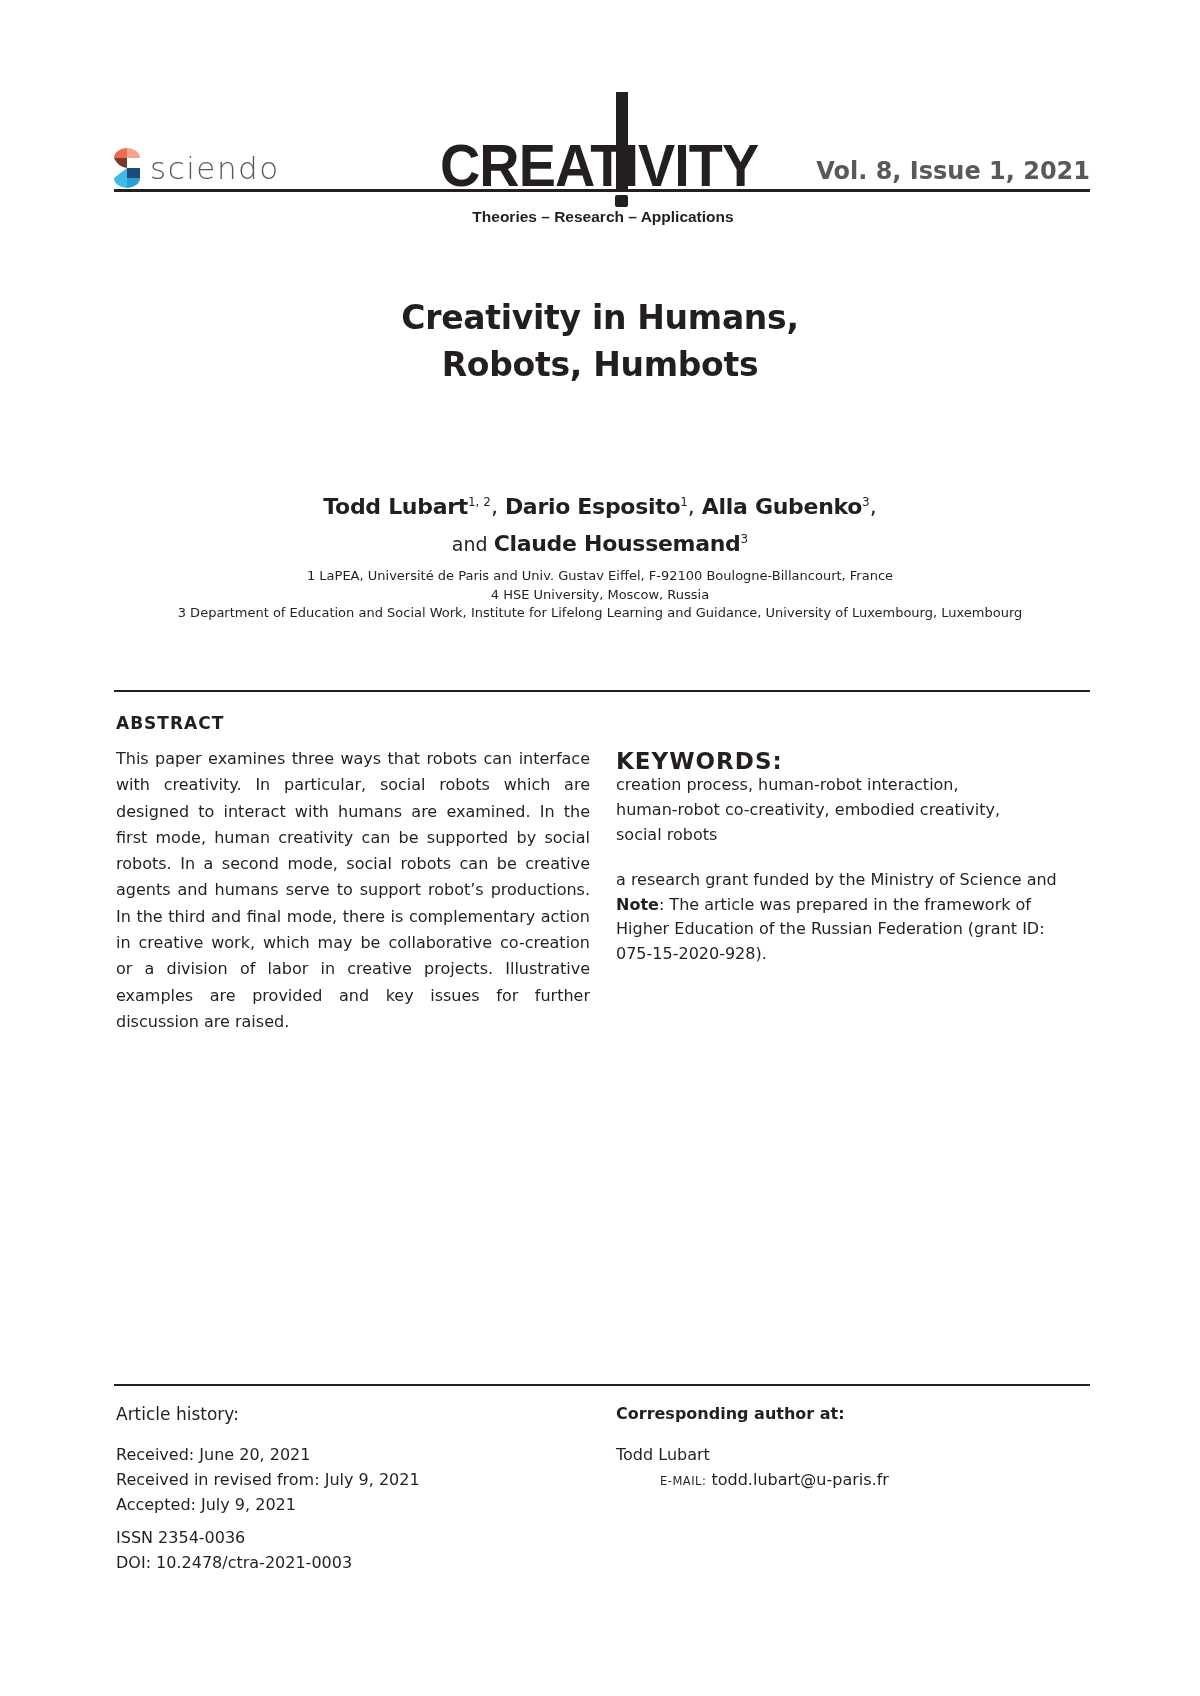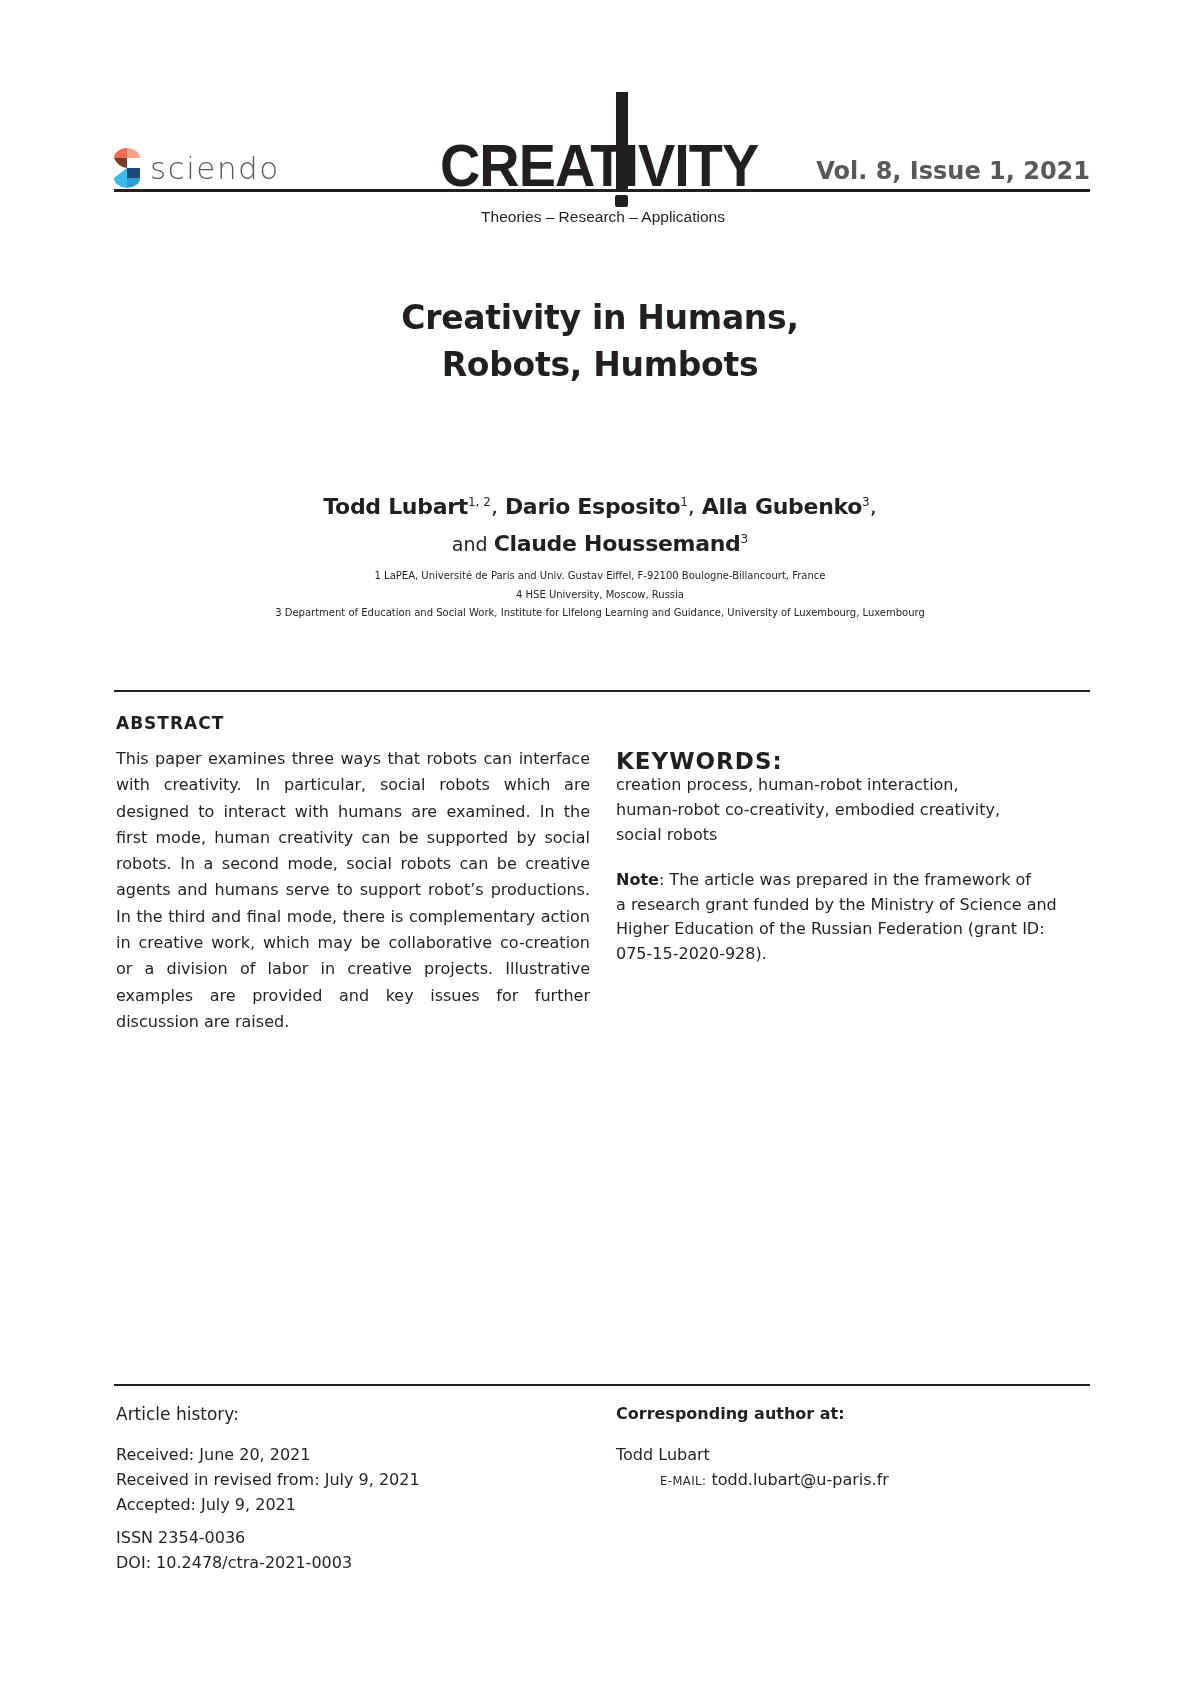--- a/index.html
+++ b/index.html
@@ -13,34 +13,34 @@
   .sciendo-text { font-family: "DejaVu Sans", sans-serif; font-size: 31px; color: #58595b;
                   margin-left: 10px; letter-spacing: 1.5px; line-height: 1; font-weight: 300; }
   .header-rule { left: 114px; top: 189px; width: 976px; height: 3px; background: #231f20; }
   .creativity { left: 440px; top: 92px; width: 326px; height: 120px; }
   .creativity-word { position: absolute; left: 0; top: 44px; font-family: "Liberation Sans", sans-serif;
                      font-weight: 700; font-size: 60px; letter-spacing: -1px; line-height: 1;
                      transform: scaleX(0.93); transform-origin: left top; color: #231f20; }
   .creativity-bar { position: absolute; left: 176px; top: 0; width: 12px; height: 97px; background: #231f20; }
   .creativity-dot { position: absolute; left: 175px; top: 103px; width: 13px; height: 12px; background: #231f20; border-radius: 2px; }
   .tagline { left: 440px; top: 208px; width: 326px; text-align: center; font-family: "Liberation Sans", sans-serif;
-             font-weight: 400; font-size: 15.5px; color: #231f20; }
+             font-weight: 700; font-size: 15.5px; color: #231f20; }
   .volume { right: 110px; top: 157px; font-family: "DejaVu Sans", sans-serif; font-weight: 700;
             font-size: 24px; color: #58595b; }
 
   
   .title { left: 0; width: 1200px; top: 294px; text-align: center; font-family: "DejaVu Sans", sans-serif;
            font-weight: 700; font-size: 33px; line-height: 47px; color: #231f20; letter-spacing: -0.3px; }
 
   
   .authors { left: 0; width: 1200px; top: 486px; text-align: center; font-size: 22px; line-height: 33px; }
   .authors b { font-weight: 700; letter-spacing: -0.3px; }
   .authors sup { font-size: 12px; font-weight: 400; vertical-align: 8px; }
   .authors .and { font-weight: 400; font-size: 19px; }
-  .affils { left: 0; width: 1200px; top: 567px; text-align: center; font-size: 10px; line-height: 18.5px; color: #231f20; }
+  .affils { left: 0; width: 1200px; top: 567px; text-align: center; font-size: 13px; line-height: 18.5px; color: #231f20; }
 
   
   .rule { height: 2px; background: #231f20; left: 114px; width: 976px; }
 
   
   .abs-head { left: 116px; top: 713px; font-weight: 700; font-size: 17px; letter-spacing: 1px; }
   .abs-body { left: 116px; top: 746px; width: 474px; font-size: 16px; line-height: 26.3px; text-align: justify;
               hyphens: manual; color: #231f20; }
   .kw-head { left: 616px; top: 748px; font-weight: 700; font-size: 23px; letter-spacing: 1px; }
   .kw-body { left: 616px; top: 772px; width: 470px; font-size: 16px; line-height: 25px; }
@@ -110,22 +110,22 @@
 <div class="abs abs-body">This paper examines three ways that robots can inter­face with creativity. In particular, social robots which are designed to interact with humans are examined. In the first mode, human creativity can be supported by social robots. In a second mode, social robots can be creative agents and humans serve to support robot’s produc­tions. In the third and final mode, there is complemen­tary action in creative work, which may be collaborative co-creation or a division of labor in creative projects. Il­lustrative examples are provided and key issues for fur­ther discussion are raised.</div>
 
 <div class="abs kw-head">KEYWORDS:</div>
 <div class="abs kw-body">
   <div>creation process, human-robot interaction,</div>
   <div>human-robot co-creativity, embodied creativity,</div>
   <div>social robots</div>
 </div>
 
 <div class="abs note">
+  <div>a research grant funded by the Ministry of Science and</div>
   <div><b>Note</b><span>: The article was prepared in the framework of</span></div>
-  <div>a research grant funded by the Ministry of Science and</div>
   <div>Higher Education of the Russian Federation (grant ID:</div>
   <div>075-15-2020-928).</div>
 </div>
 
 <div class="abs rule" style="top:1384px;"></div>
 
 <div class="abs hist-head">Article history:</div>
 <div class="abs hist-body">
   <div>Received: June 20, 2021</div>
   <div>Received in revised from:  July 9, 2021</div>

